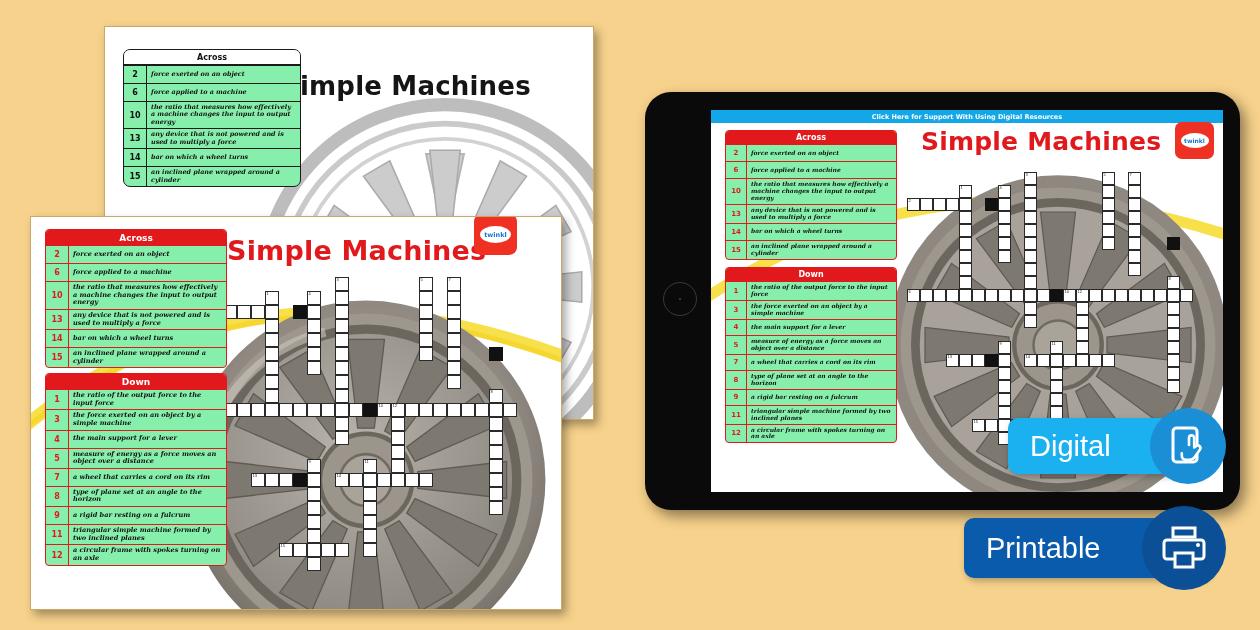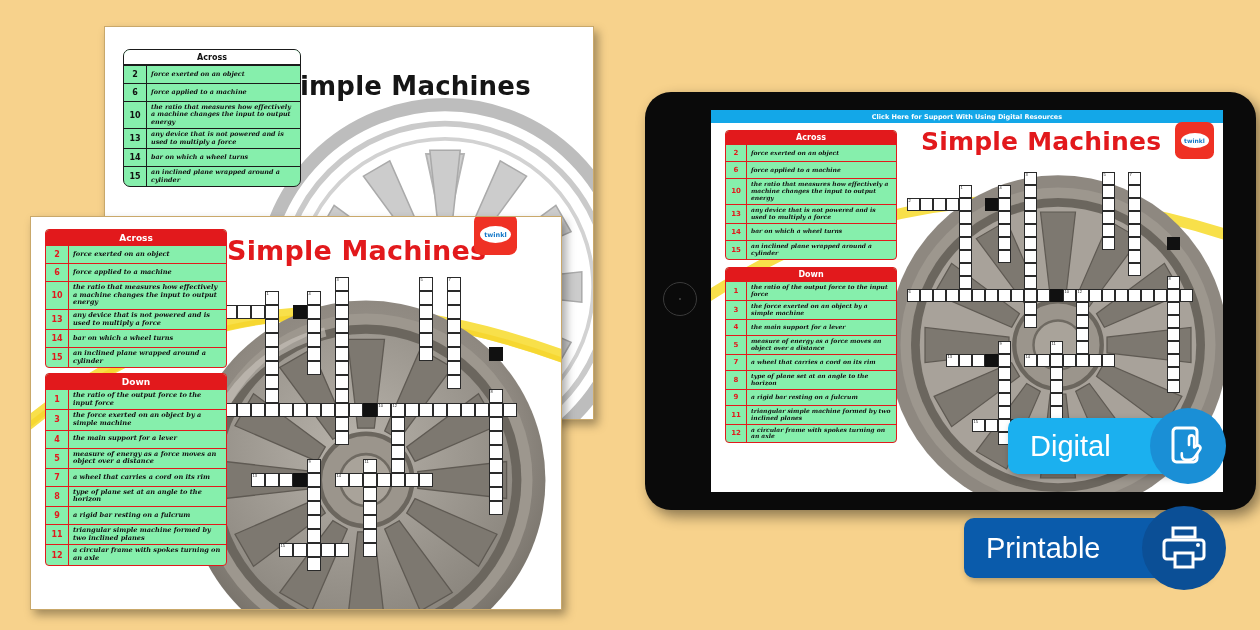--- a/index.html
+++ b/index.html
@@ -416,21 +416,21 @@
             <div class="clue-txt" style="font-size: 6.6px; padding: 2px 4px;">triangular simple machine formed by two inclined planes</div>
           </div>
           <div class="clue-row" style="min-height: 17px;">
             <div class="clue-num" style="width: 22px; font-size: 8px;">12</div>
             <div class="clue-txt" style="font-size: 6.6px; padding: 2px 4px;">a circular frame with spokes turning on an axle</div>
           </div>
         </div>
     </div>
   </div>
 
-  <div class="tablet" style="left:645px;top:92px;width:595px;height:418px;padding-left:16px;">
+  <div class="tablet" style="left:645px;top:92px;width:595px;height:418px;">
     <div class="homebtn" style="left:18px;top:190px;width:32px;height:32px;">
       <i></i>
     </div>
     <div class="tablet-screen" style="left:66px;top:18px;width:512px;height:382px;">
 
       <div class="supportbar" style="height:13px;">
         <span style="font-size:6.5px;">Click Here for Support With Using Digital Resources</span>
       </div>
 
       <svg class="yellowarc" style="left:0;top:13px;" width="512" height="369" viewBox="0 0 512 369" aria-hidden="true">

